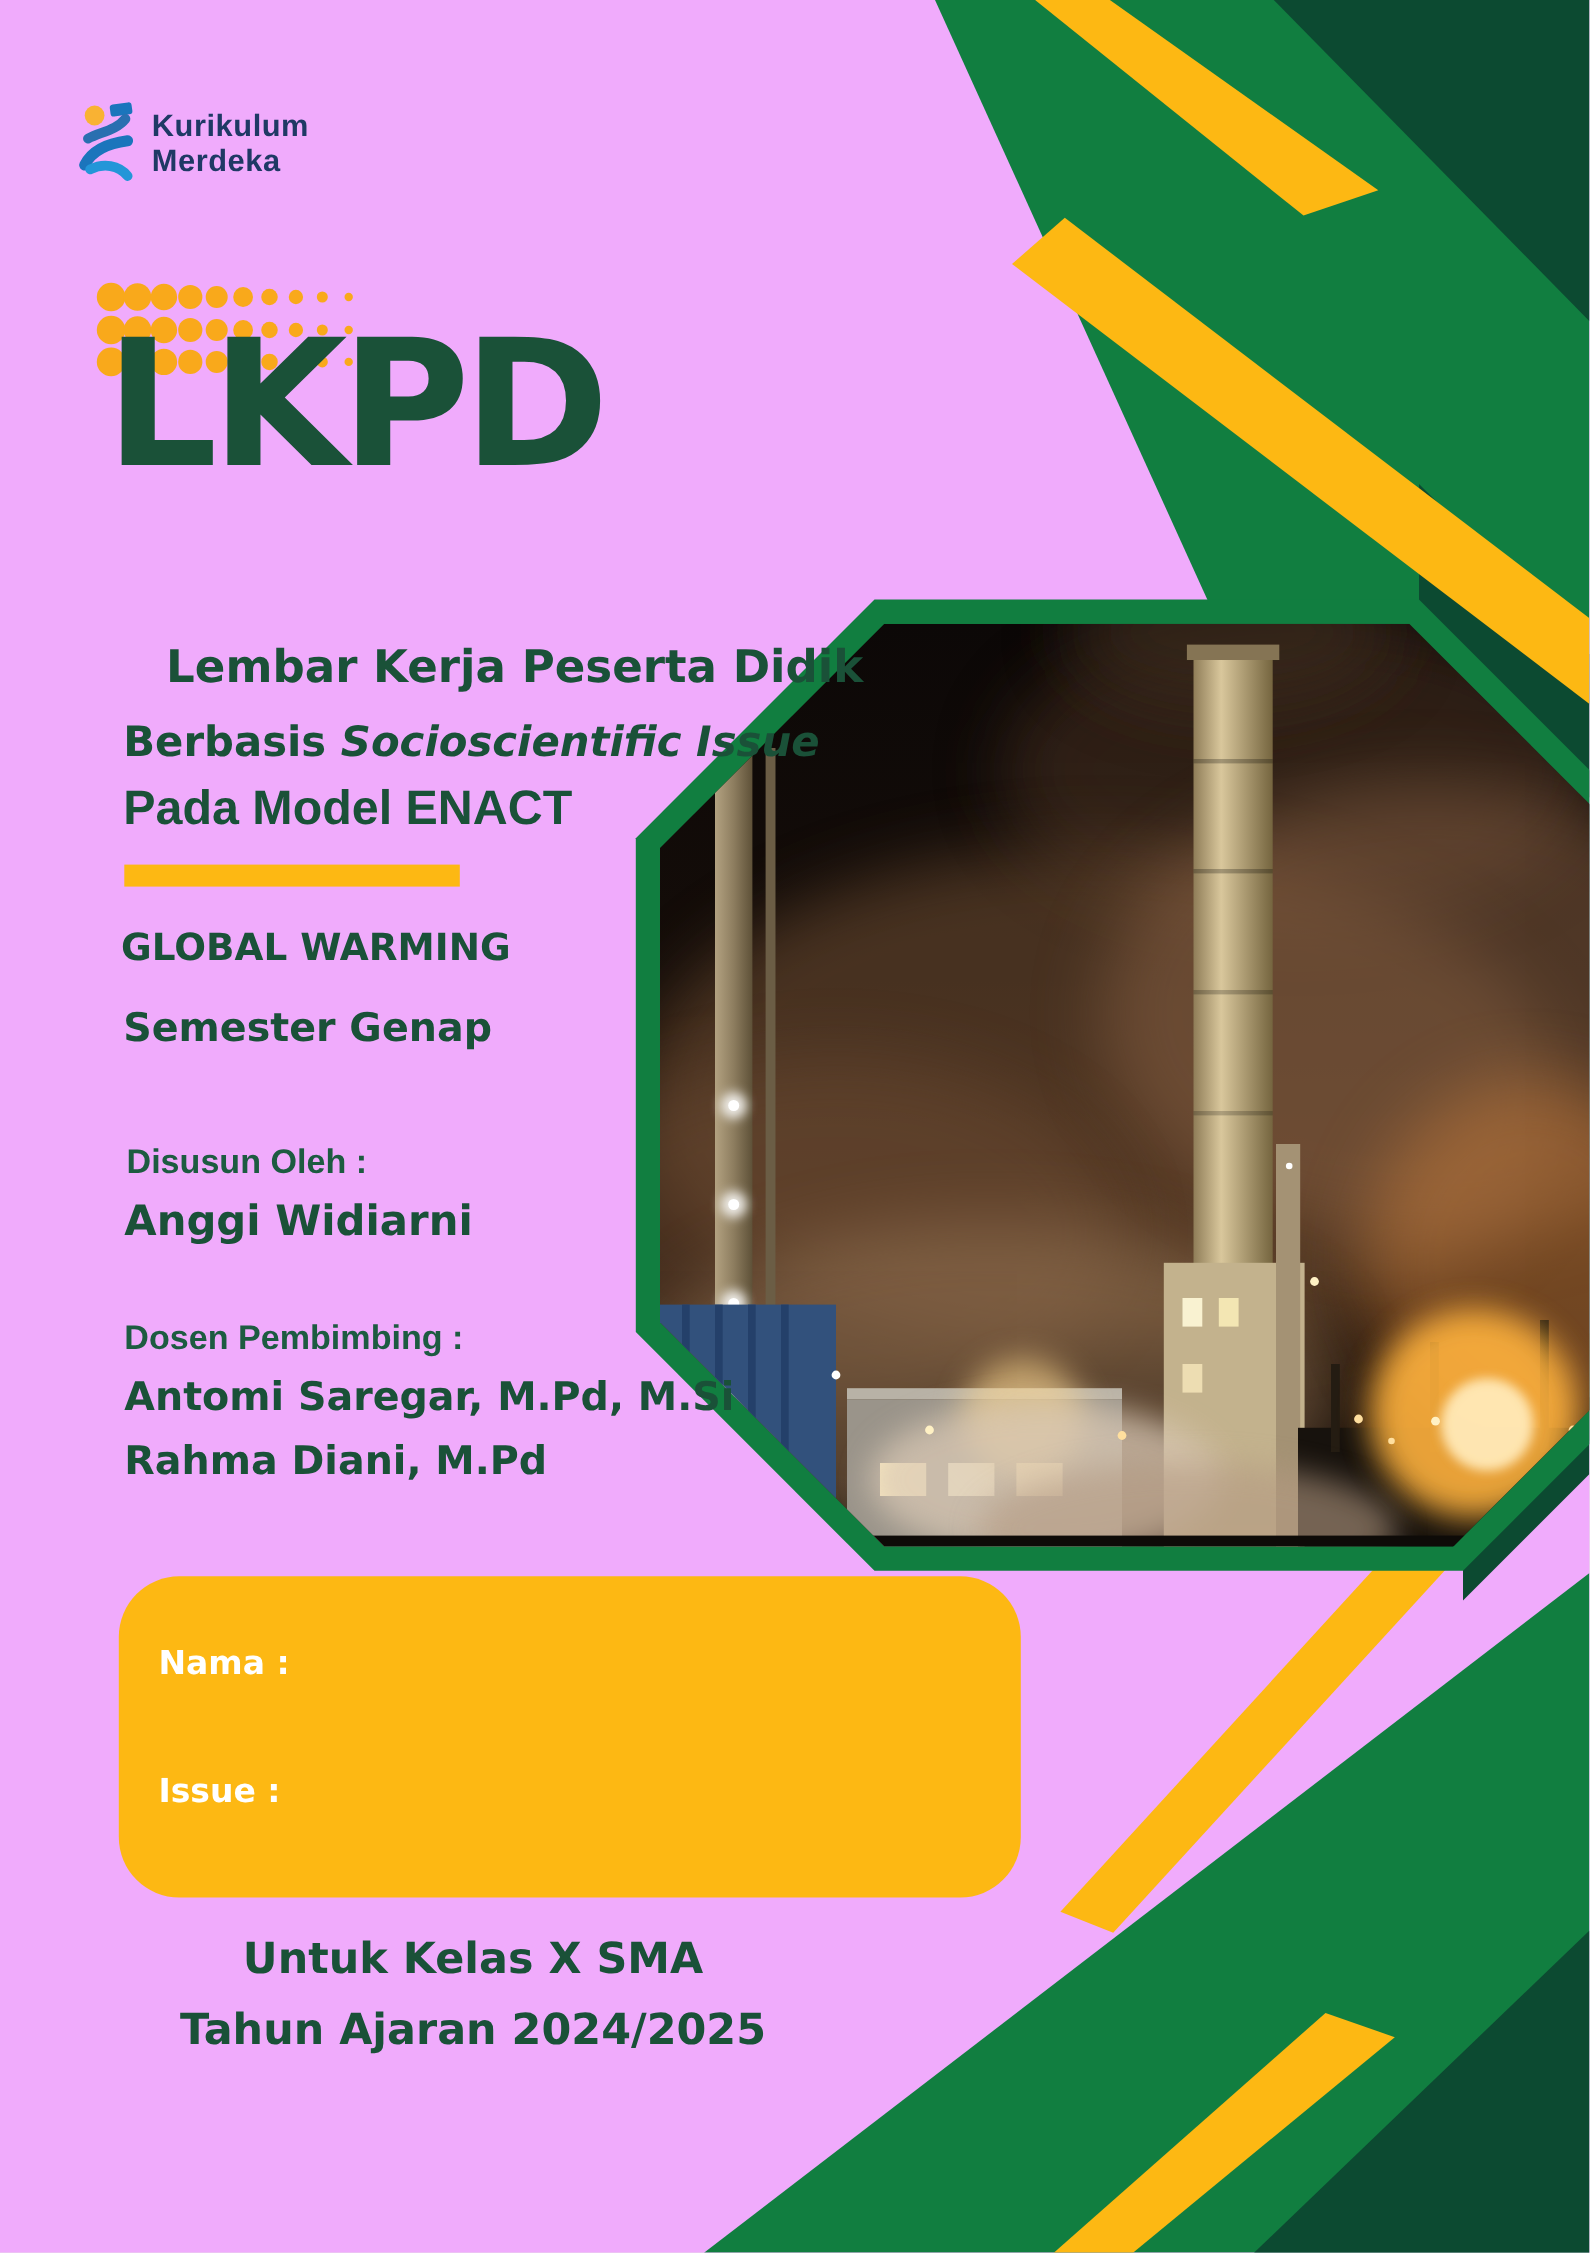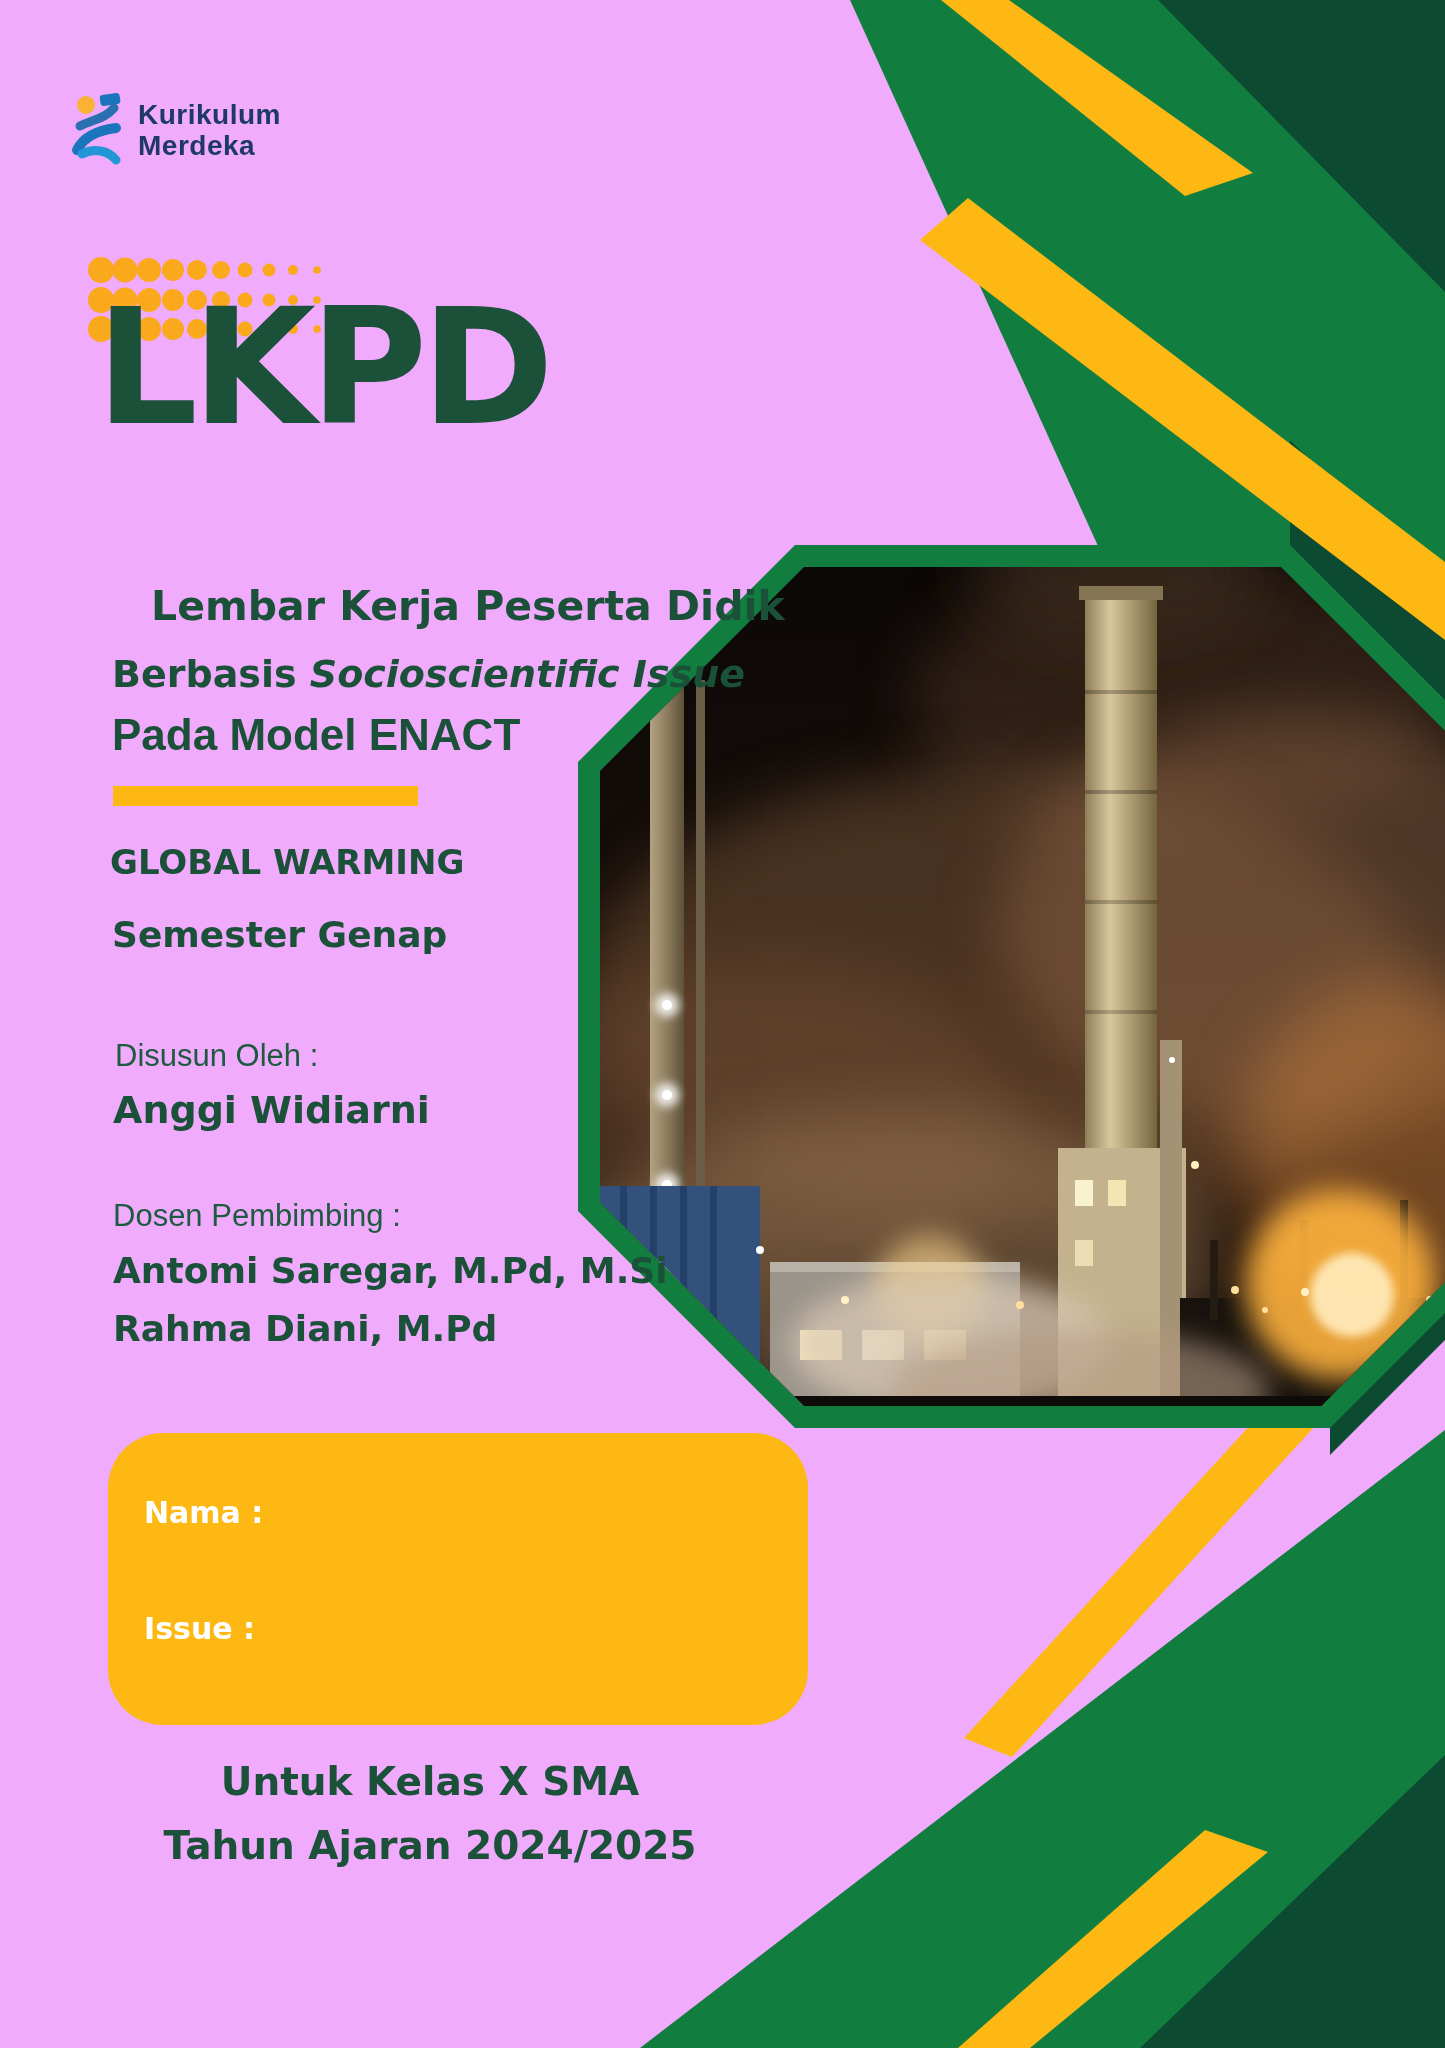--- a/index.html
+++ b/index.html
@@ -29,28 +29,28 @@
     font-weight:bold;font-size:160px;line-height:1;letter-spacing:-6px;
     color:var(--green-text);
   }
   .sub1{left:121px;top:582px;font-family:"DejaVu Sans",sans-serif;font-weight:bold;font-size:41px;color:var(--green-text);margin-left:30px;}
   .sub2{left:112px;top:652px;font-family:"DejaVu Sans",sans-serif;font-weight:bold;font-size:38px;color:var(--green-text);}
   .sub2 em{font-style:italic;}
   .sub3{left:112px;top:710px;font-family:Liberation Sans, sans-serif;font-weight:bold;font-size:44px;color:var(--green-text);}
   .rule{left:113px;top:786px;width:305px;height:20px;background:var(--gold);}
   .topic{left:110px;top:842px;font-family:"DejaVu Sans",sans-serif;font-weight:bold;font-size:34px;letter-spacing:0px;color:var(--green-text);}
   .topic-sub{left:112px;top:914px;font-family:"DejaVu Sans",sans-serif;font-weight:bold;font-size:36px;color:var(--green-text);}
-  .label{font-family:"Liberation Sans",sans-serif;font-weight:400;color:#1d5b41;}
+  .label{font-family:"Liberation Sans",sans-serif;font-weight:700;color:#1d5b41;}
   .author-label{left:115px;top:1038px;font-size:31px;}
   .author-name{left:113px;top:1088px;font-family:"DejaVu Sans",sans-serif;font-weight:bold;font-size:38px;color:var(--green-text);}
   .advisor-label{left:113px;top:1198px;font-size:31px;text-align:center;}
   .advisor-1{left:113px;top:1250px;font-family:"DejaVu Sans",sans-serif;font-weight:bold;font-size:36px;color:var(--green-text);}
   .advisor-2{left:113px;top:1308px;font-family:"DejaVu Sans",sans-serif;font-weight:bold;font-size:36px;color:var(--green-text);}
   .info-box{
-    left:108px;top:1433px;width:700px;height:292px;border-radius:55px;
+    left:108px;top:1433px;width:820px;height:292px;border-radius:55px;
     background:var(--gold);
   }
   .info-label{
     position:absolute;left:36px;
     font-family:"DejaVu Sans",sans-serif;font-weight:bold;font-size:30px;color:#ffffff;
   }
   .info-label.nama{top:62px;}
   .info-label.kelas{top:178px;}
   .info-value{position:absolute;left:170px;height:44px;right:60px;}
   .info-value.nama{top:56px;}

